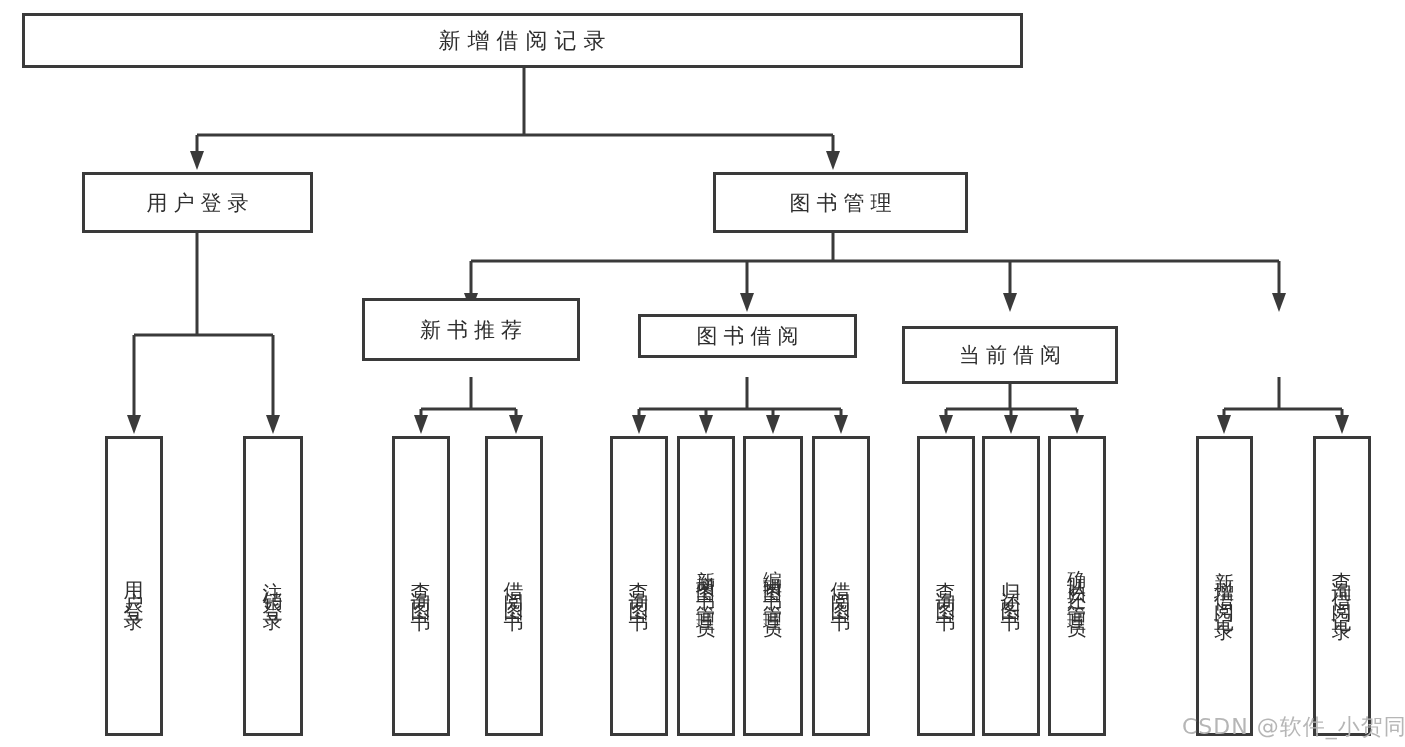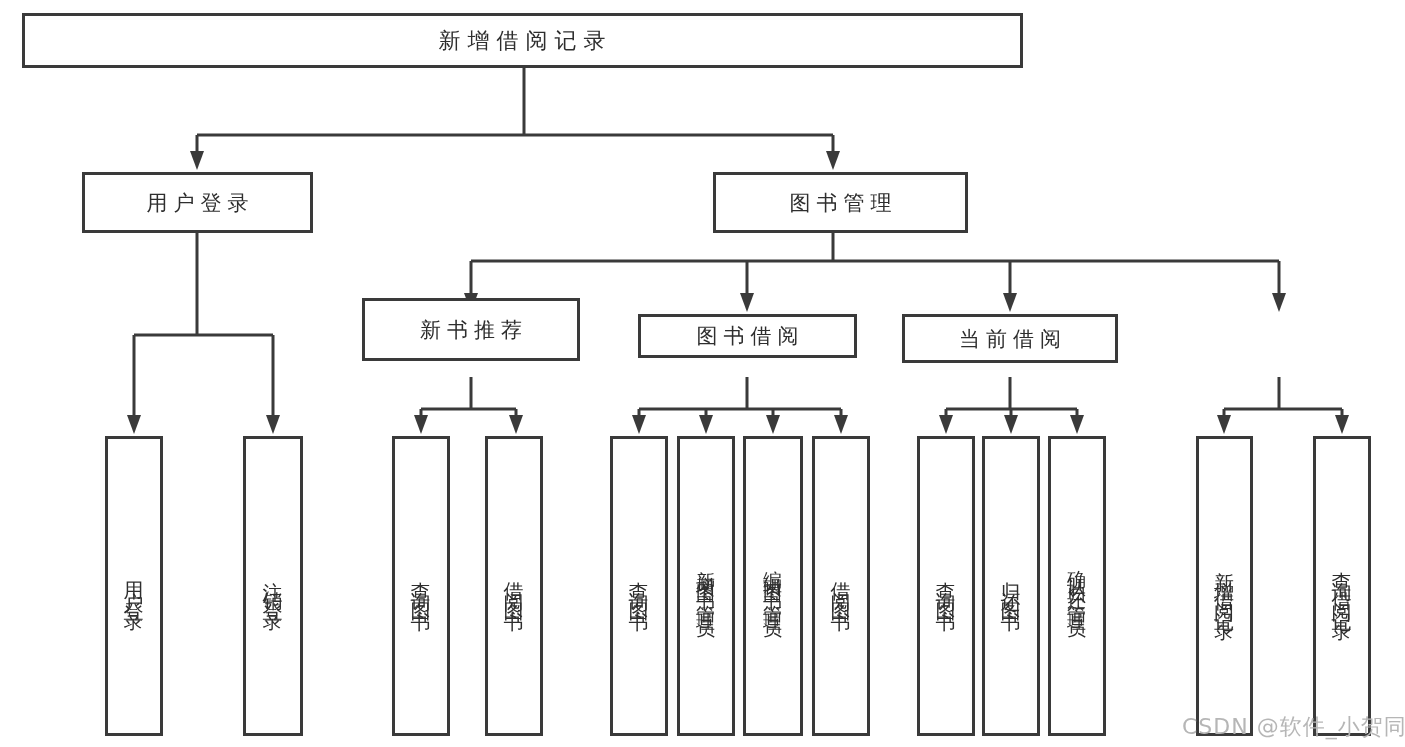--- a/index.html
+++ b/index.html
@@ -93,21 +93,21 @@
     </g>
   </svg>
 
   <div class="hbox root" style="left:22px;top:13px;width:1001px;height:55px">新增借阅记录</div>
 
   <div class="hbox" style="left:82px;top:172px;width:231px;height:61px">用户登录</div>
   <div class="hbox" style="left:713px;top:172px;width:255px;height:61px">图书管理</div>
 
   <div class="hbox" style="left:362px;top:298px;width:218px;height:63px">新书推荐</div>
   <div class="hbox" style="left:638px;top:314px;width:219px;height:44px">图书借阅</div>
-  <div class="hbox" style="left:902px;top:314px;width:216px;height:49px">当前借阅</div>
+  <div class="hbox" style="left:902px;top:326px;width:216px;height:58px">当前借阅</div>
 
   <div class="vbox" style="left:105px;top:436px;width:58px;height:300px">用户登录</div>
   <div class="vbox" style="left:243px;top:436px;width:60px;height:300px">注销登录</div>
 
   <div class="vbox" style="left:392px;top:436px;width:58px;height:300px">查询图书</div>
   <div class="vbox" style="left:485px;top:436px;width:58px;height:300px">借阅图书</div>
 
   <div class="vbox" style="left:610px;top:436px;width:58px;height:300px">查询图书</div>
   <div class="vbox small" style="left:677px;top:436px;width:58px;height:300px">新增图书（管理员）</div>
   <div class="vbox small" style="left:743px;top:436px;width:60px;height:300px">编辑图书（管理员）</div>

